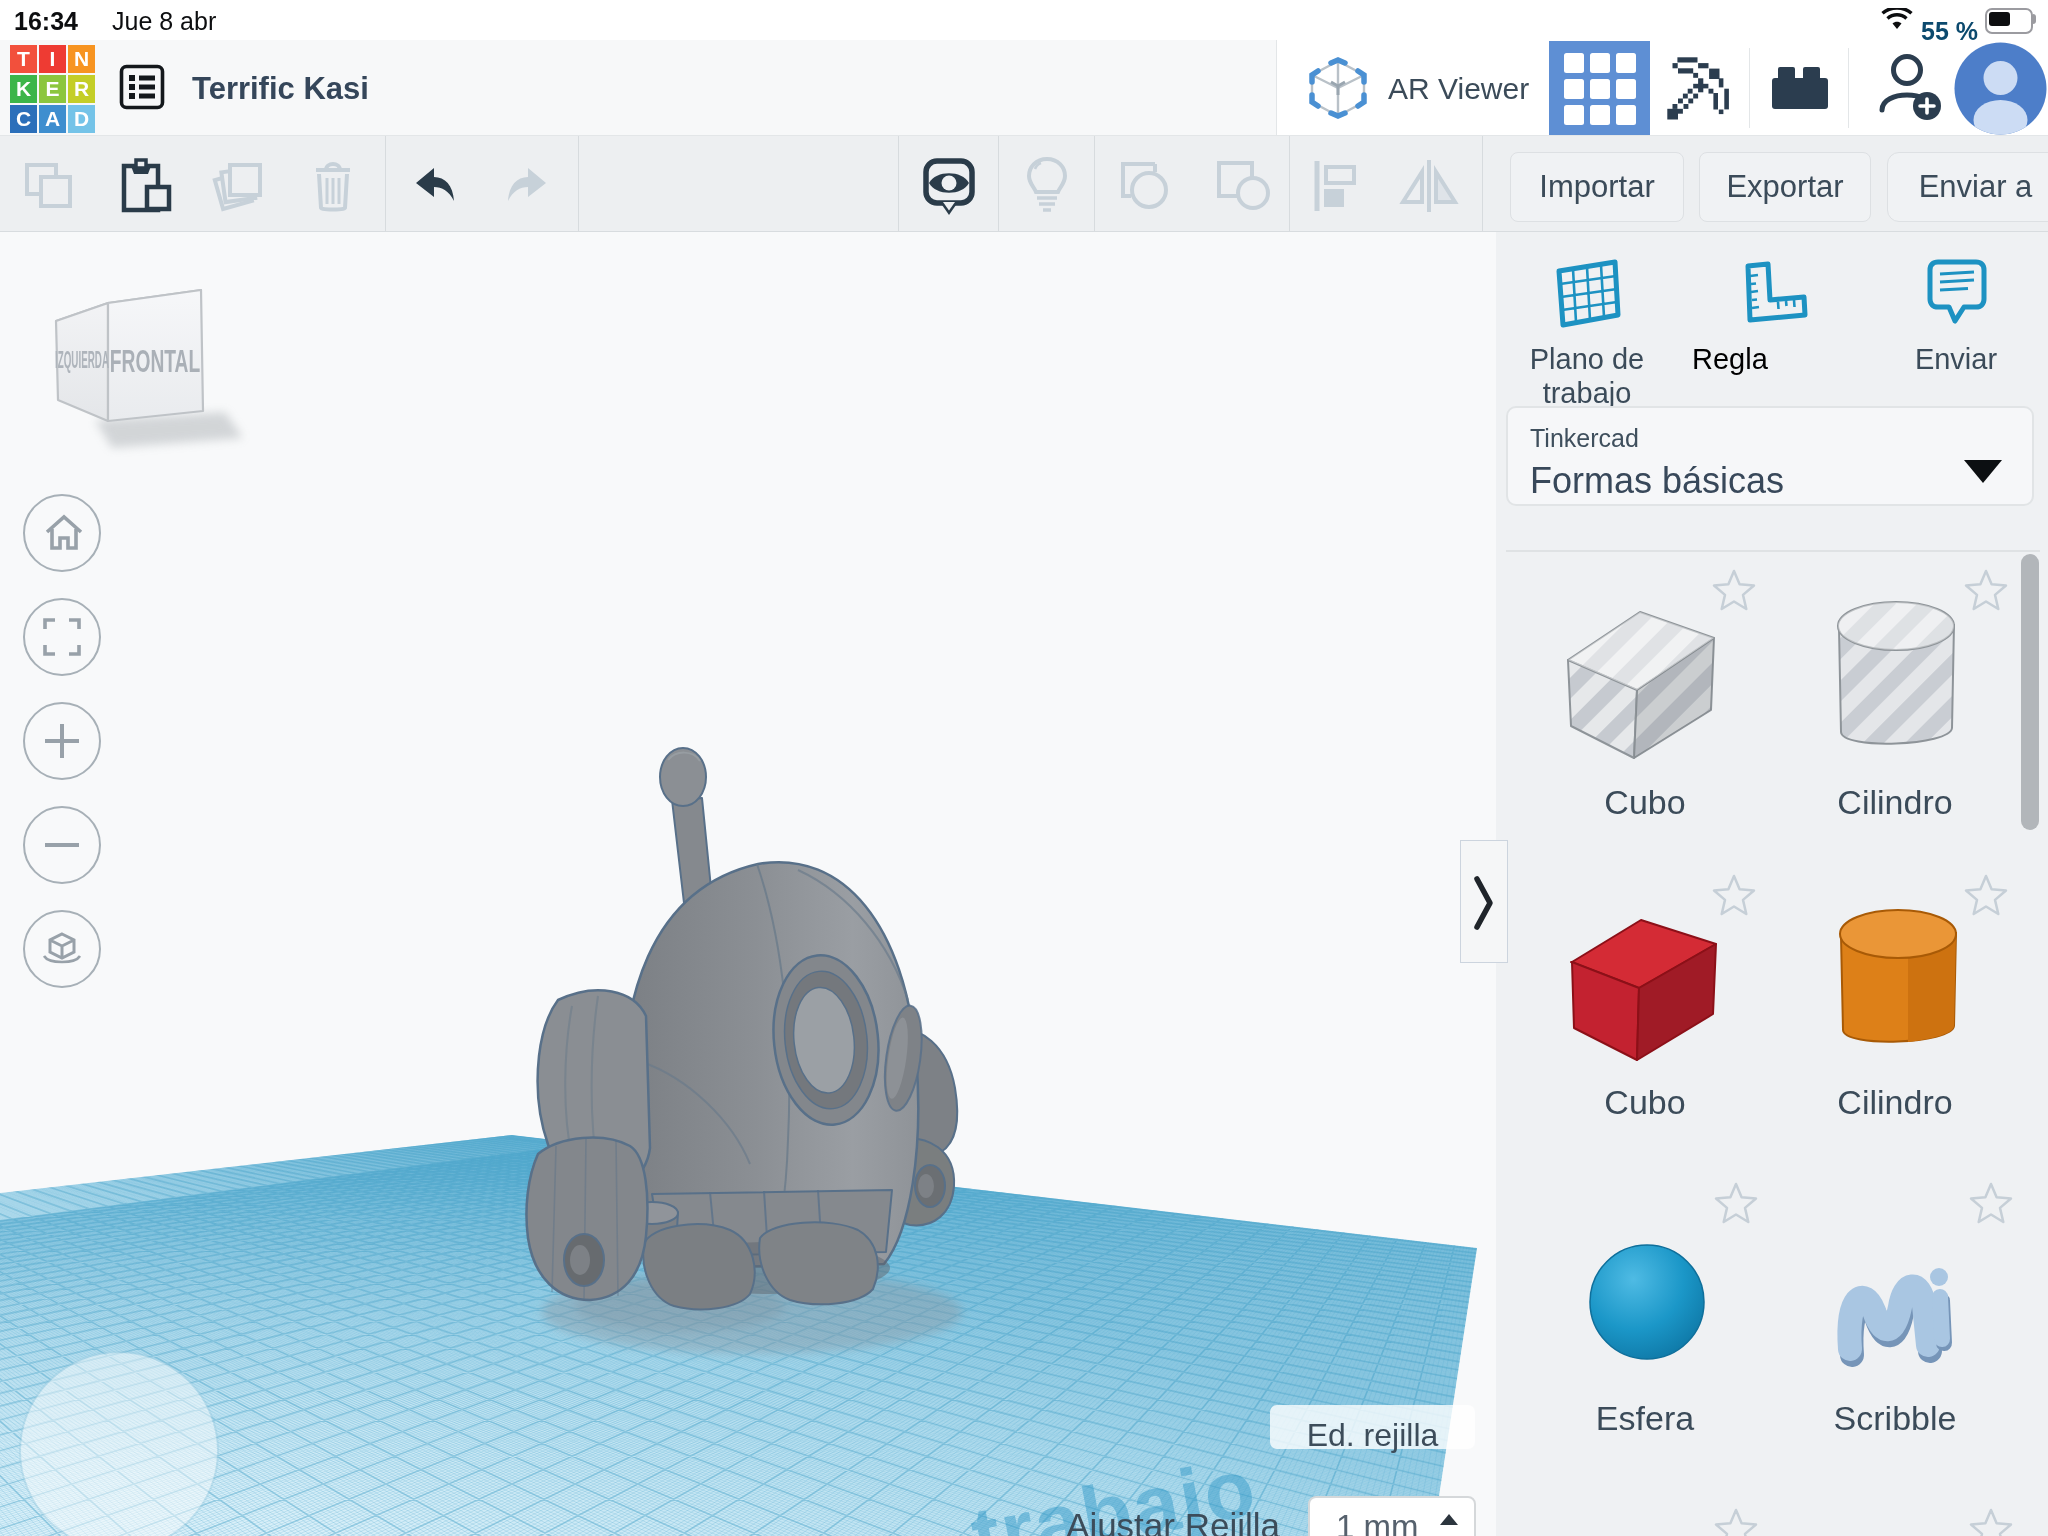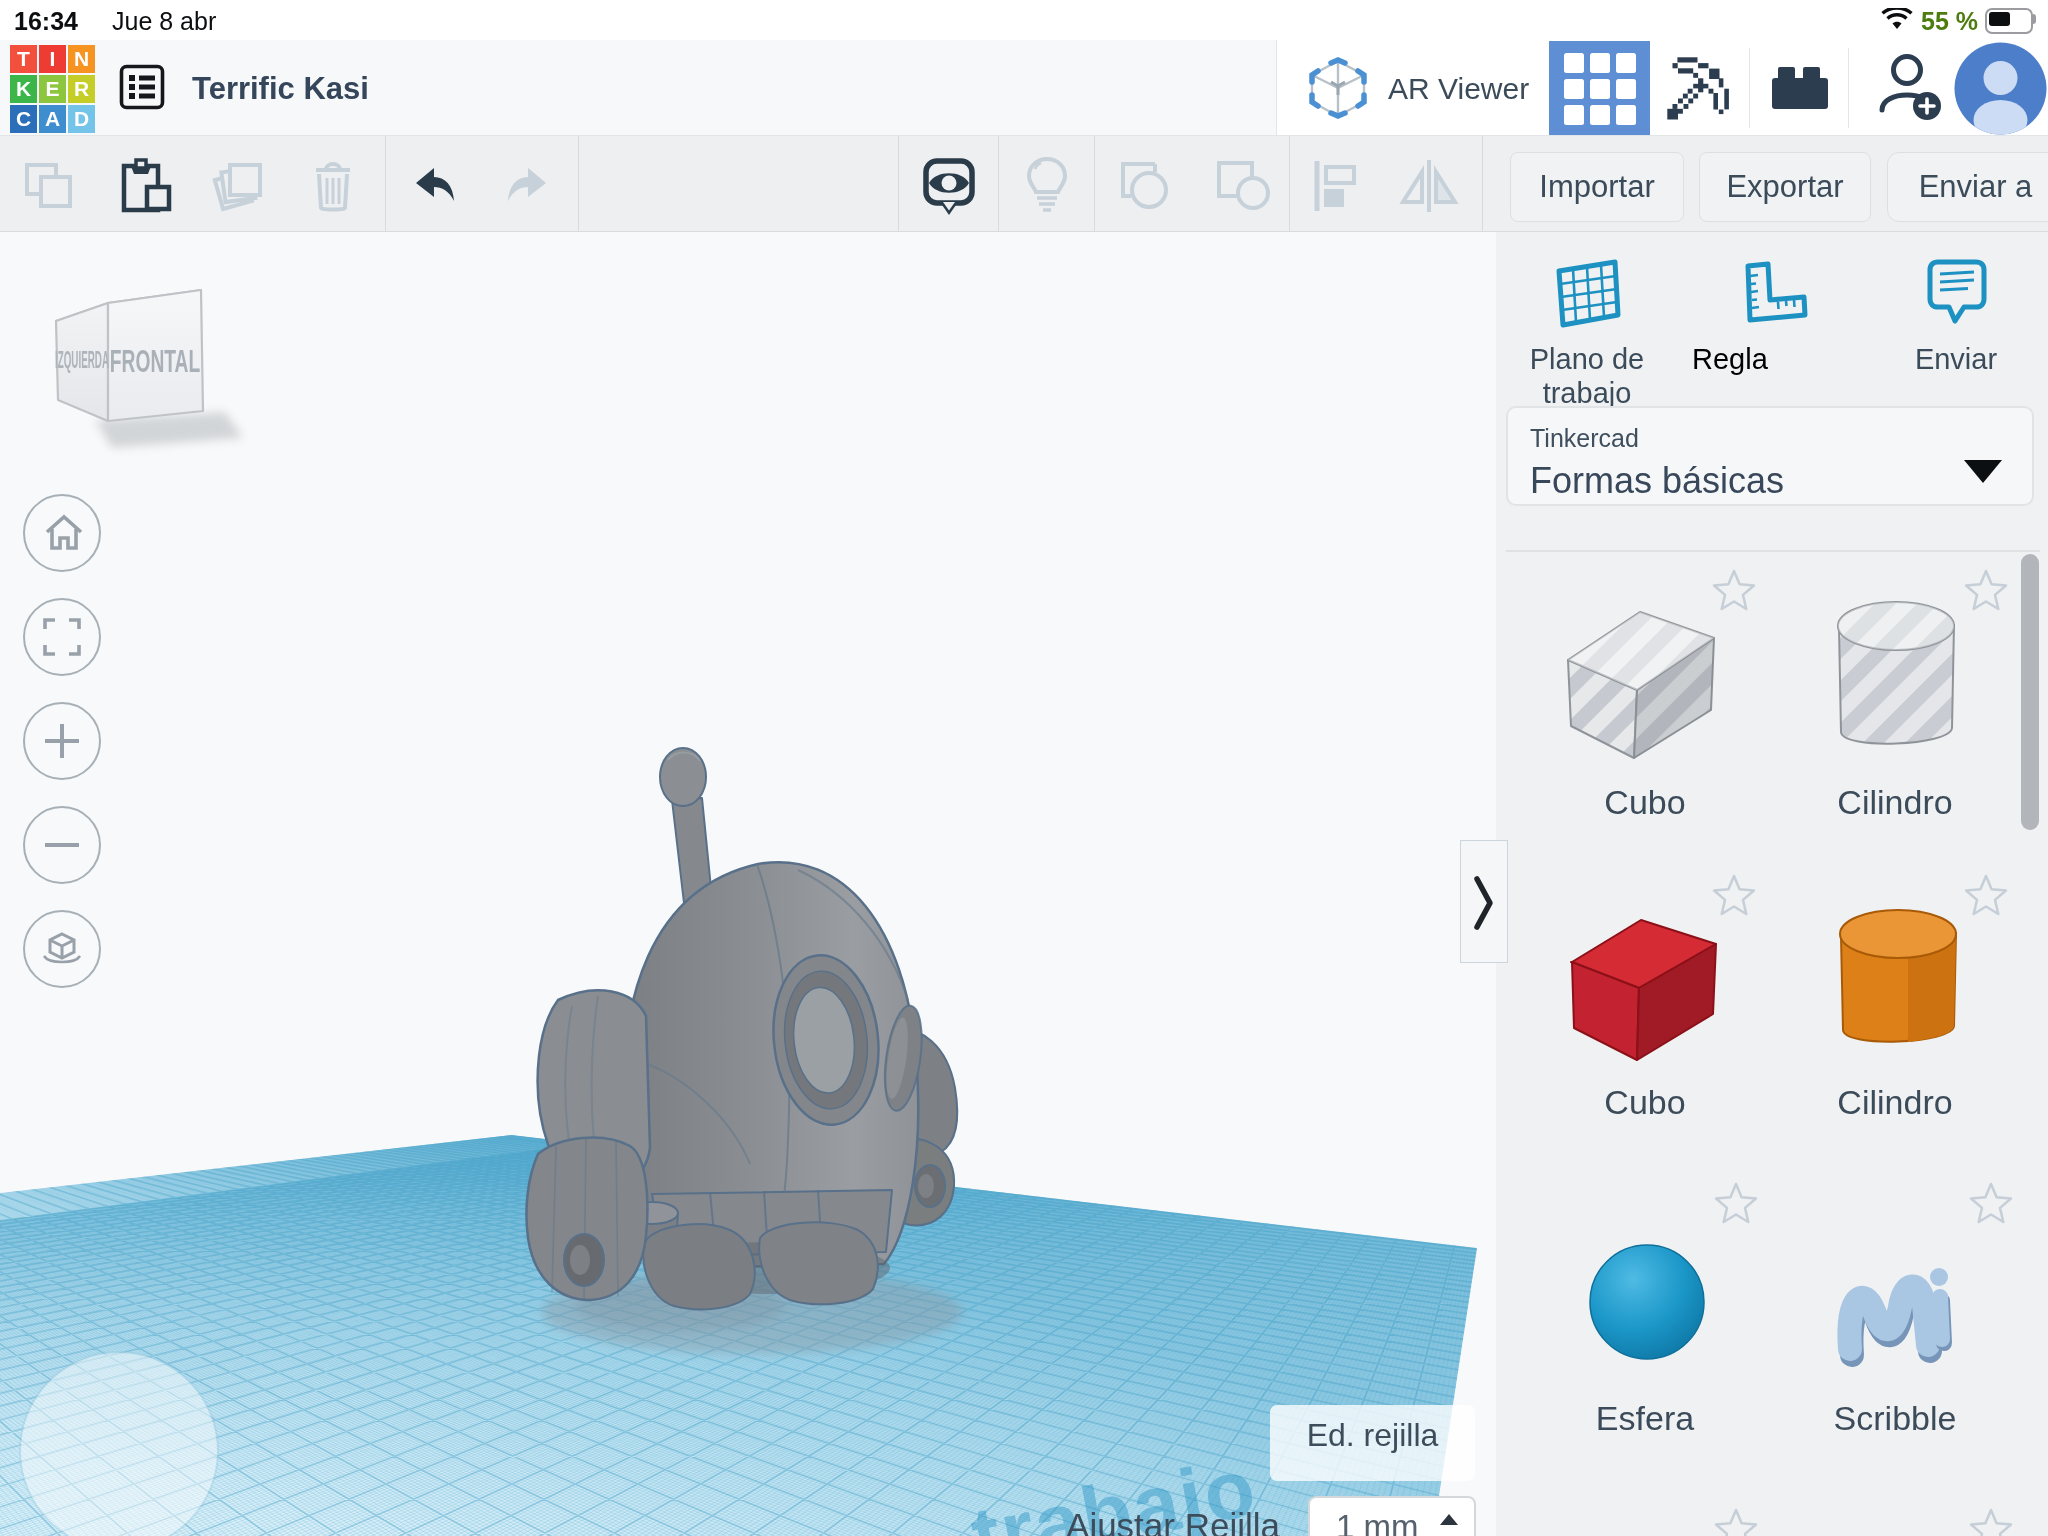--- a/index.html
+++ b/index.html
@@ -231,21 +231,21 @@
       <polyline points="3,3 16,27 3,51" fill="none" stroke="#1f242a" stroke-width="5.5" stroke-linecap="round" stroke-linejoin="round"></polyline>
     </svg>
     <div class="abs" style="left:0;top:0;width:2048px;height:40px;background:#ffffff">
 <div class="abs" style="left:14px;top:7px;font-size:25px;font-weight:600;color:#0d0e10">16:34</div>
 <div class="abs" style="left:112px;top:7px;font-size:25px;font-weight:500;color:#0d0e10">Jue 8 abr</div>
 <svg class="abs" style="left:1881px;top:8px" width="32" height="24">
         <path d="M16,21 L11.5,15.5 C14,13 18,13 20.5,15.5 Z" fill="#0d0e10"></path>
         <path d="M6.5,10.5 C12,5.5 20,5.5 25.5,10.5" stroke="#0d0e10" stroke-width="3.4" fill="none"></path>
         <path d="M1.5,5.2 C9.5,-1.8 22.5,-1.8 30.5,5.2" stroke="#0d0e10" stroke-width="3.4" fill="none"></path>
       </svg>
-<div class="abs" style="left:1921px;top:7px;font-size:25px;font-weight:600;color:#4d7c0f">55 %</div>
+<div class="abs" style="left:1921px;top:17px;font-size:25px;font-weight:600;color:#0c4a6e">55 %</div>
 <div class="abs" style="left:1985px;top:8px;width:44px;height:22px;border:2px solid #9b9ba0;border-radius:7px"></div>
 <div class="abs" style="left:1989px;top:12px;width:21px;height:14px;background:#0d0e10;border-radius:3px"></div>
 <div class="abs" style="left:2033px;top:14px;width:3px;height:10px;background:#9b9ba0;border-radius:0 3px 3px 0"></div>
 </div>
     <div class="abs" style="left:0;top:40px;width:2048px;height:96px;background:#f7f8f9;border-bottom:1px solid #e3e6e8;box-sizing:border-box"></div>
     <div class="abs" style="left:1277px;top:40px;width:771px;height:95px;background:#ffffff"></div>
     <div class="abs" style="left:1276px;top:40px;width:1px;height:95px;background:#e3e6e8"></div>
     <div style="position:absolute;left:10px;top:45px;width:27px;height:28px;background:#f2503c;color:#fff;font-size:21px;font-weight:700;text-align:center;line-height:28px">T</div>
     <div style="position:absolute;left:39px;top:45px;width:27px;height:28px;background:#ee3b33;color:#fff;font-size:21px;font-weight:700;text-align:center;line-height:28px">I</div>
     <div style="position:absolute;left:68px;top:45px;width:27px;height:28px;background:#f79421;color:#fff;font-size:21px;font-weight:700;text-align:center;line-height:28px">N</div>
@@ -451,18 +451,18 @@
     </svg>
     <svg style="position:absolute;left:41px;top:824px;overflow:visible" width="42" height="42">
       <path d="M4,21 L38,21" stroke="#98a1a9" stroke-width="4" fill="none"></path>
     </svg>
     <svg style="position:absolute;left:41px;top:928px;overflow:visible" width="42" height="42">
       <g fill="none" stroke="#98a1a9" stroke-width="3">
         <path d="M21,6 L33,12 L33,24 L21,30 L9,24 L9,12 Z M21,18 L21,30 M21,18 L9,12 M21,18 L33,12"></path>
         <path d="M3,28 C8,36 34,36 39,28" stroke-width="2.6"></path>
       </g>
     </svg>
-    <div class="abs" style="left:1270px;top:1405px;width:205px;height:76px;background:rgba(255,255,255,0.78);border-radius:7px;font-size:32px;color:#3c4c5a;text-align:center;line-height:60px">Ed. rejilla</div>
+    <div class="abs" style="left:1270px;top:1405px;width:205px;height:44px;background:rgba(255,255,255,0.78);border-radius:7px;font-size:32px;color:#3c4c5a;text-align:center;line-height:60px">Ed. rejilla</div>
 <div class="abs" style="left:1000px;top:1506px;width:280px;text-align:right;font-size:35px;color:#3c4c5a">Ajustar Rejilla</div>
 <div class="abs" style="left:1308px;top:1496px;width:168px;height:62px;background:#ffffff;border:2px solid #d5d8da;border-radius:8px;box-sizing:border-box">
 <div style="position:absolute;left:26px;top:10px;font-size:33px;color:#56616d">1 mm</div>
 <div style="position:absolute;right:16px;top:16px;width:0;height:0;border-left:9px solid transparent;border-right:9px solid transparent;border-bottom:11px solid #2c353e"></div>
 </div>
   </div>
 </body></html>

